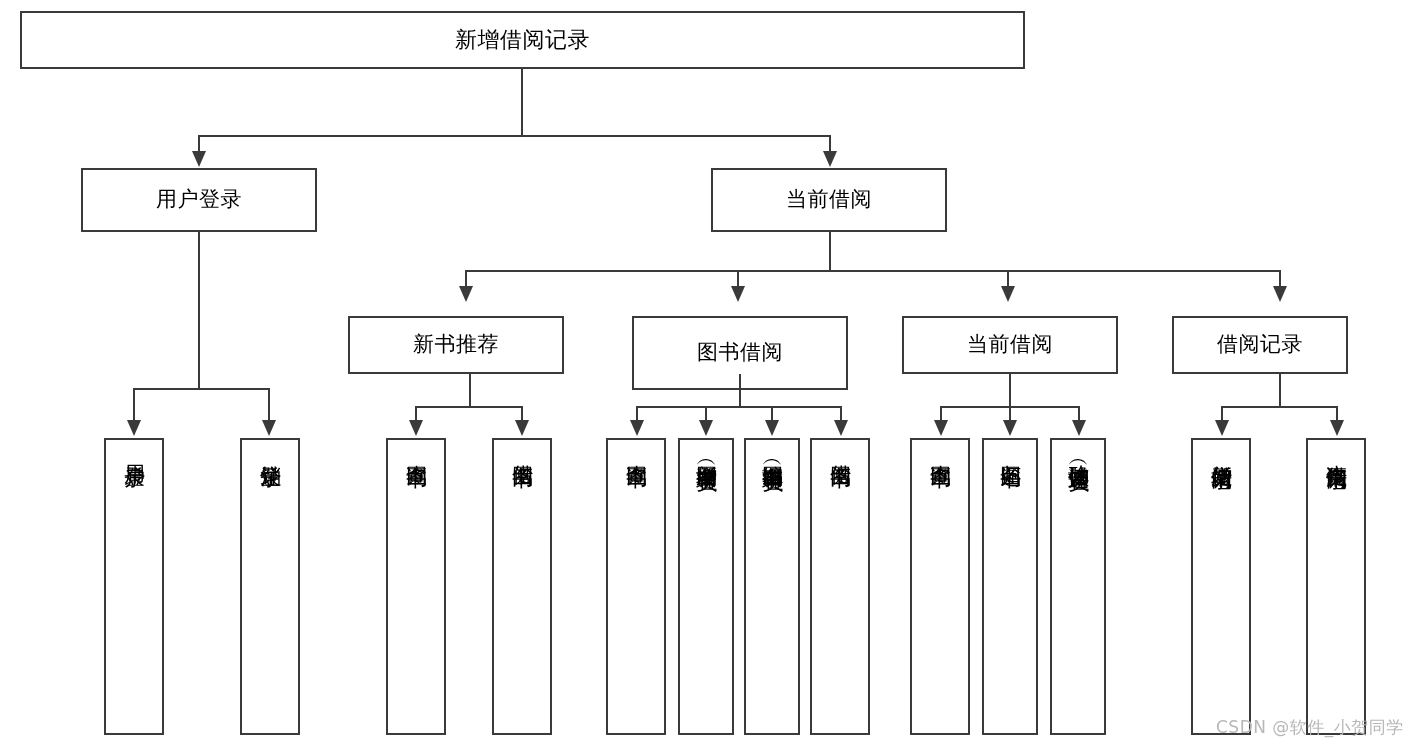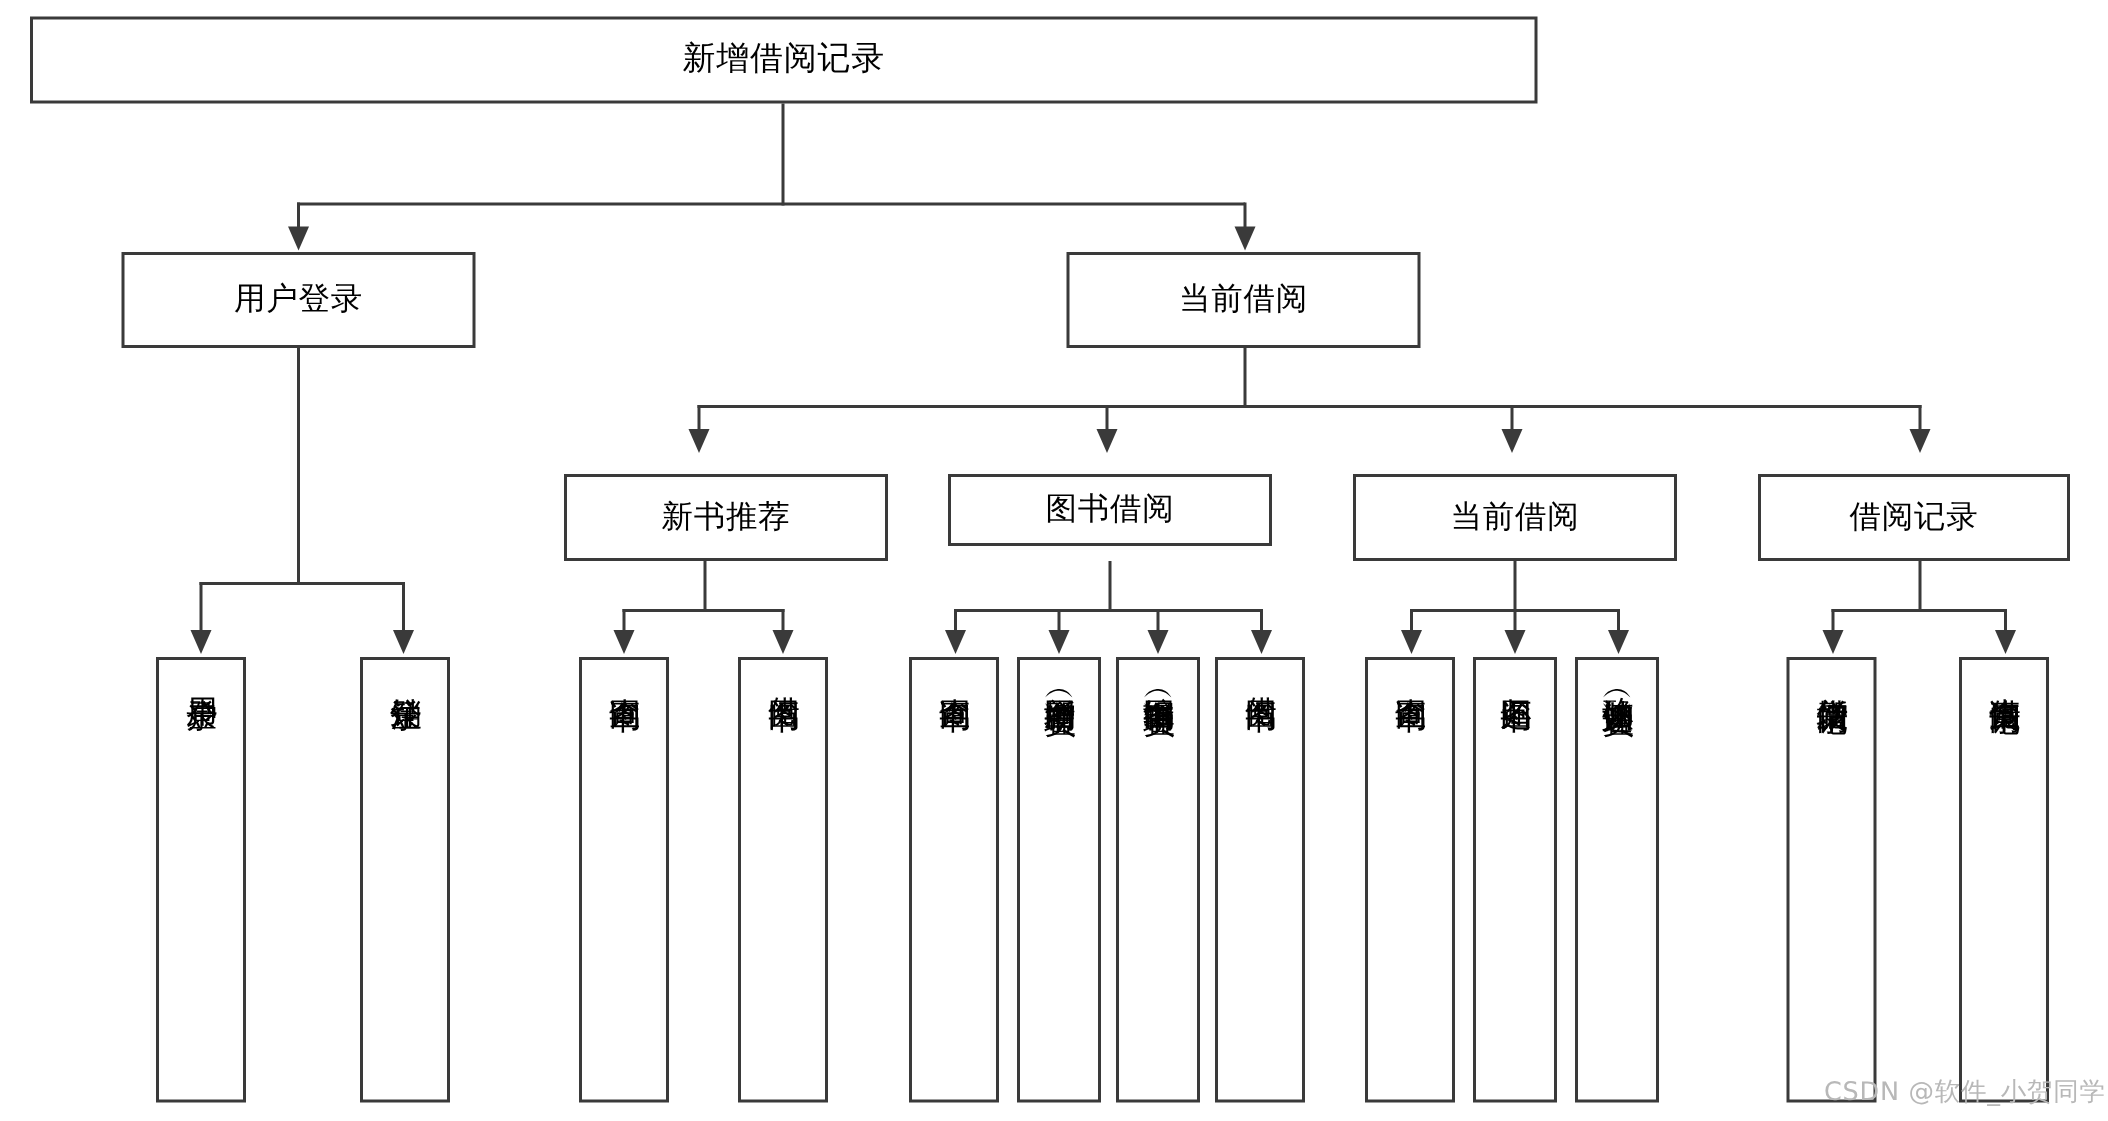--- a/index.html
+++ b/index.html
@@ -110,30 +110,30 @@
   <div class="ln h" style="left:465px;top:270px;width:816px;"></div>
   <div class="ln v" style="left:465px;top:270px;height:18px;"></div>
   <div class="ln v" style="left:737px;top:270px;height:18px;"></div>
   <div class="ln v" style="left:1007px;top:270px;height:18px;"></div>
   <div class="ln v" style="left:1279px;top:270px;height:18px;"></div>
   <div class="arrow" style="left:459px;top:286px;"></div>
   <div class="arrow" style="left:731px;top:286px;"></div>
   <div class="arrow" style="left:1001px;top:286px;"></div>
   <div class="arrow" style="left:1273px;top:286px;"></div>
 
-  <div class="node h" style="left:376px;top:316px;width:216px;height:58px;">
+  <div class="node h" style="left:348px;top:316px;width:216px;height:58px;">
     <span class="cap">新书推荐</span>
   </div>
-  <div class="node h" style="left:632px;top:316px;width:216px;height:48px;">
+  <div class="node h" style="left:632px;top:316px;width:216px;height:74px;">
     <span class="cap">图书借阅</span>
   </div>
   <div class="node h" style="left:902px;top:316px;width:216px;height:58px;">
     <span class="cap">当前借阅</span>
   </div>
-  <div class="node h" style="left:1172px;top:316px;width:208px;height:58px;">
+  <div class="node h" style="left:1172px;top:316px;width:176px;height:58px;">
     <span class="cap">借阅记录</span>
   </div>
 
   <div class="ln v" style="left:469px;top:374px;height:34px;"></div>
   <div class="ln h" style="left:415px;top:406px;width:108px;"></div>
   <div class="ln v" style="left:415px;top:406px;height:16px;"></div>
   <div class="ln v" style="left:521px;top:406px;height:16px;"></div>
   <div class="arrow" style="left:409px;top:420px;"></div>
   <div class="arrow" style="left:515px;top:420px;"></div>
 

